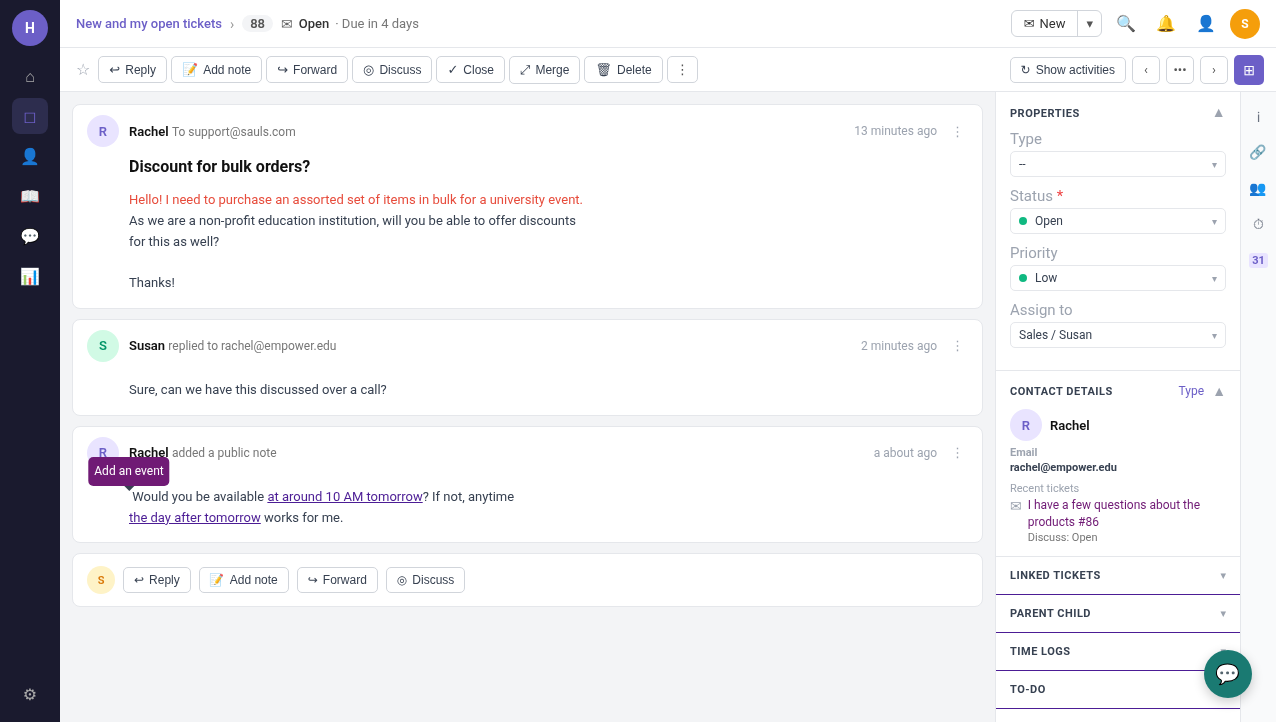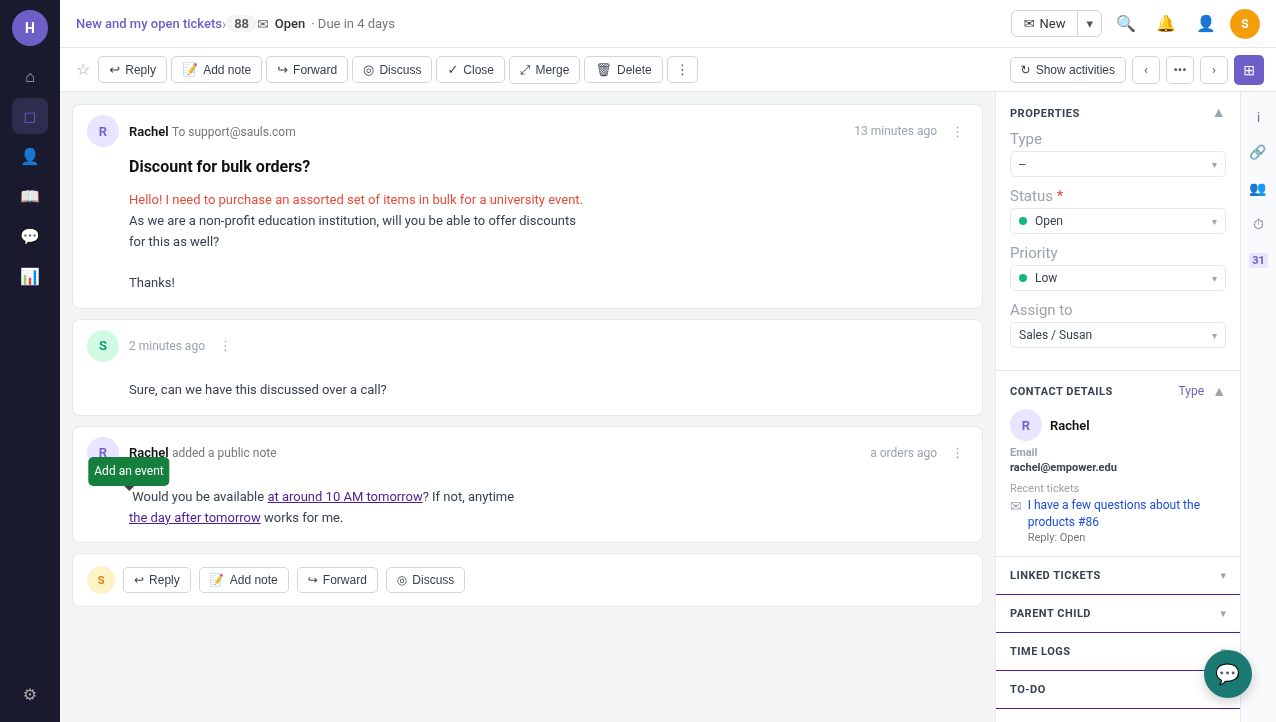--- a/index.html
+++ b/index.html
@@ -52,20 +52,21 @@
       padding: 0 16px;
       height: 48px;
       display: flex;
       align-items: center;
       justify-content: space-between;
       flex-shrink: 0;
     }
     .breadcrumb {
       display: flex;
       align-items: center;
+      gap: 8px;
       font-size: 13px;
     }
     .breadcrumb-link {
       color: #6c5fc7;
       font-weight: 500;
       cursor: pointer;
     }
     .breadcrumb-sep { color: #999; font-size: 14px; }
     .breadcrumb-count {
       background: #f3f4f6;
@@ -277,21 +278,21 @@
     
     .tooltip-container {
       position: relative;
       display: inline-block;
     }
     .tooltip-box {
       position: absolute;
       top: -36px;
       left: 50%;
       transform: translateX(-50%);
-      background: #15803d;
+      background: #701a75;
       color: white;
       padding: 5px 6px;
       border-radius: 5px;
       font-size: 12px;
       white-space: nowrap;
       pointer-events: none;
       z-index: 100;
     }
     .tooltip-box::after {
       content: '';
@@ -437,21 +438,21 @@
       color: #9ca3af;
       font-size: 11px;
       margin-bottom: 2px;
     }
     .recent-tickets-label {
       color: #9ca3af;
       font-size: 11px;
       margin-bottom: 2px;
     }
     .ticket-link {
-      color: #1d4ed8;
+      color: #701a75;
       font-size: 12px;
       cursor: pointer;
       line-height: 1.4;
     }
     .ticket-status {
       color: #777;
       font-size: 11px;
     }
 
     
@@ -654,36 +655,40 @@
           <span>As we are a non-profit education institution, will you be able to offer discounts</span><br>
           <span>for this as well?</span>
           <br><br>
           <span>Thanks!</span>
         </div>
       </div>
 
       <div class="message-card">
         <div class="message-header">
           <div class="message-avatar avatar-green">S</div>
+          <div class="message-meta">
+            <span class="message-sender">Susan</span>
+            <span class="message-sender-sub"> replied to rachel@empower.edu</span>
+          </div>
           <span class="message-time">2 minutes ago</span>
           <span class="message-more">⋮</span>
         </div>
         <div class="message-body">
           <span>Sure, can we have this discussed over a call?</span>
         </div>
       </div>
 
       <div class="message-card">
         <div class="message-header">
           <div class="message-avatar avatar-purple">R</div>
           <div class="message-meta">
             <span class="message-sender">Rachel</span>
             <span class="message-sender-sub"> added a public note</span>
           </div>
-          <span class="message-time">a orders ago</span>
+          <span class="message-time">a about ago</span>
           <span class="message-more">⋮</span>
         </div>
         <div class="message-body" style="position:relative;">
           <div class="tooltip-container" style="display:inline-block; margin-bottom: 8px;">
             <div class="tooltip-box">
               <span>Add an event</span>
             </div>
           </div>
           <span>
             Would you be available <span class="underline-link">at around 10 AM tomorrow</span>? If not, anytime<br>
@@ -782,21 +787,21 @@
         <div style="margin-top:5px;font-weight:bold;">
           <div class="contact-email-label">Email</div>
           <div class="contact-email">rachel@empower.edu</div>
         </div>
         <div style="margin-top:8px;">
           <div class="recent-tickets-label">Recent tickets</div>
           <div style="display:flex; gap:6px; align-items:flex-start;">
             <span style="color:#9ca3af; font-size:14px; margin-top:1px;">✉</span>
             <div>
               <div class="ticket-link">I have a few questions about the products #86</div>
-              <div class="ticket-status">Reply: Open</div>
+              <div class="ticket-status">Discuss: Open</div>
             </div>
           </div>
         </div>
       </div>
 
       <div class="collapsible-section">
         <div class="collapsible-header">
           <span class="collapsible-title">LINKED TICKETS</span>
           <span style="color:#9ca3af; font-size:11px;">▾</span>
         </div>

